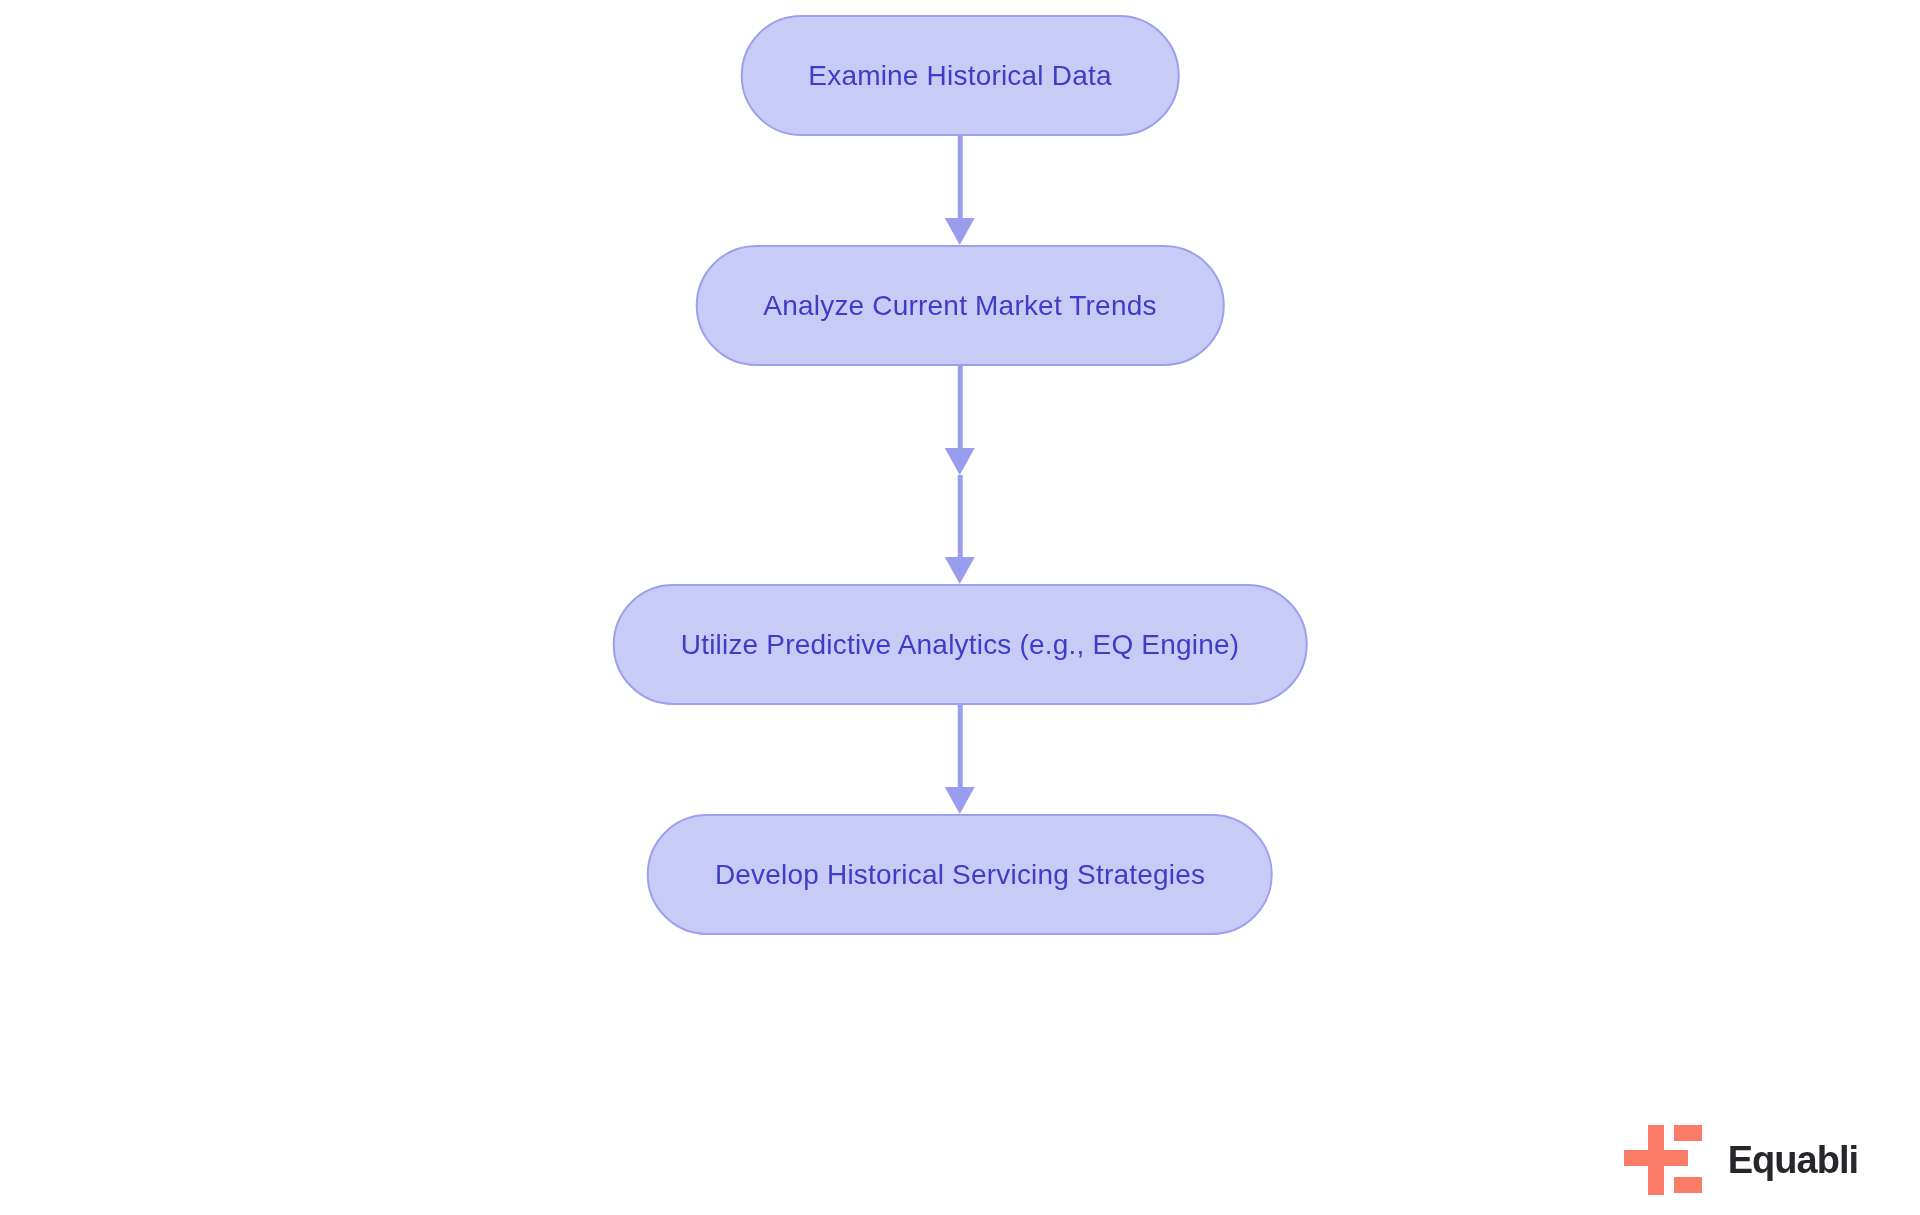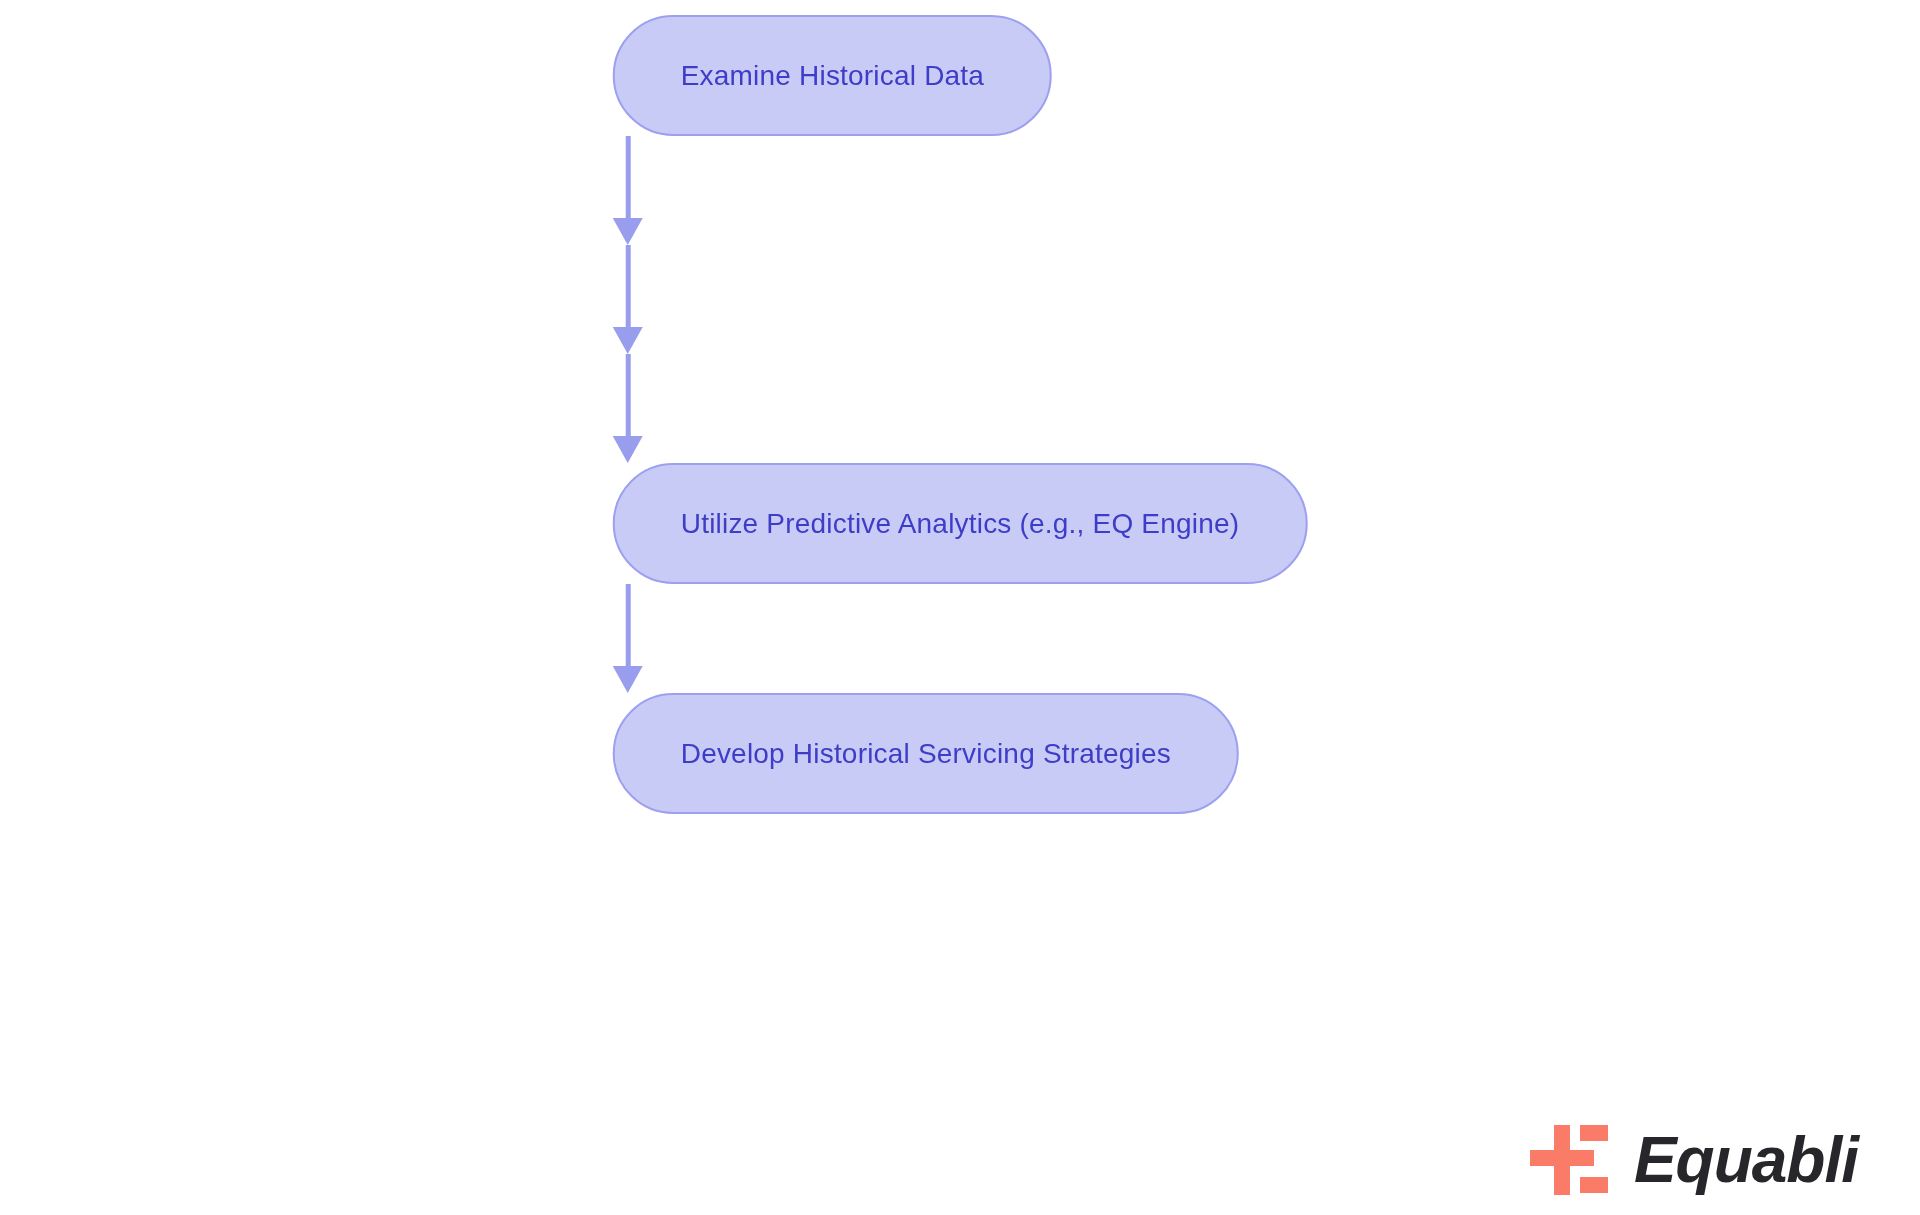--- a/index.html
+++ b/index.html
@@ -14,21 +14,21 @@
     background: var(--background, #ffffff);
     overflow: hidden;
   }
   .flow {
     position: absolute;
     top: 15px;
     left: 50%;
     transform: translateX(-50%);
     display: flex;
     flex-direction: column;
-    align-items: flex-start;
+    align-items: center;
   }
   .node {
     height: 121px;
     box-sizing: border-box;
     padding: 0 66px;
     border-radius: 62px;
     background: var(--node-fill, #c9cbf7);
     border: 2px solid var(--node-border, #9ca0ee);
     display: flex;
     align-items: center;
@@ -73,44 +73,46 @@
   }
   .brand-icon .bar {
     position: absolute;
     background: var(--logo-icon, #fa7b68);
   }
   .bar-v  { left: 24px; top: 0;    width: 16px; height: 70px; }
   .bar-h  { left: 0;    top: 25px; width: 64px; height: 16px; }
   .bar-tr { left: 50px; top: 0;    width: 28px; height: 16px; }
   .bar-br { left: 50px; top: 52px; width: 28px; height: 16px; }
   .brand-text {
-    font-size: 64px;
+    font-size: 38px;
     font-weight: 600;
     letter-spacing: -1px;
     color: var(--logo-text, #26262b);
     line-height: 70px;
-    font-style: italic;
   }
 </style>
 </head>
 <body>
 
 <div class="canvas">
 
   <div class="flow">
 
     <div class="node">
       <span class="node-label">Examine Historical Data</span>
     </div>
 
     <div class="connector">
       <div class="line"></div>
       <div class="head"></div>
     </div>
 
+    <div class="node">
+      <span class="node-label">Analyze Current Market Trends</span>
+    </div>
 
     <div class="connector">
       <div class="line"></div>
       <div class="head"></div>
     </div>
 
 
     <div class="connector">
       <div class="line"></div>
       <div class="head"></div>

